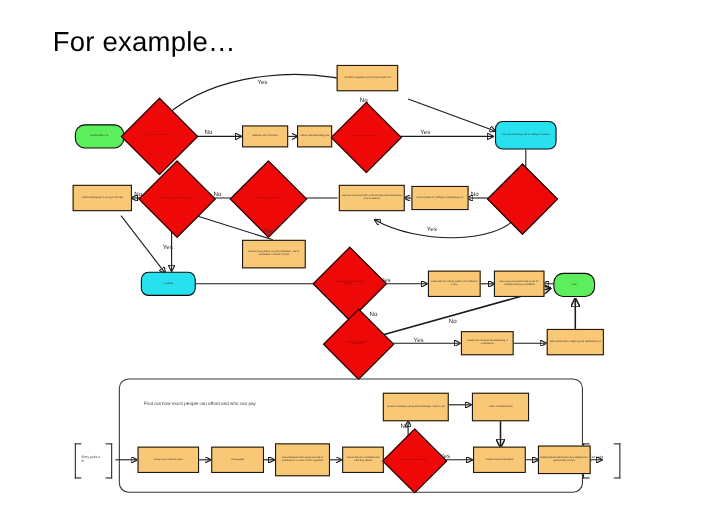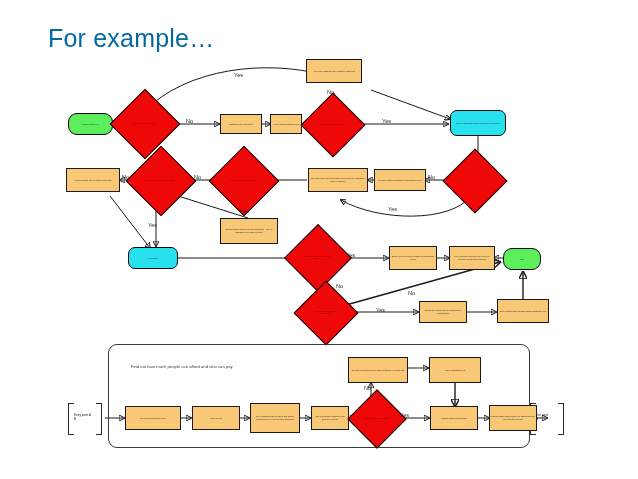--- a/index.html
+++ b/index.html
@@ -5,21 +5,21 @@
   html,body{margin:0;padding:0;}
   body{
     width:638px;height:479px;background:#ffffff;
     font-family:"Liberation Sans", sans-serif;
     overflow:hidden;position:relative;
   }
   #slide{position:absolute;left:0;top:0;width:638px;height:479px;}
 
   .slide-title{
     position:absolute;left:48px;top:24px;
-    font-size:25px;color:#0369a1;font-weight:400;
+    font-size:25px;color:#000000;font-weight:400;
     letter-spacing:.2px;white-space:nowrap;
   }
 
   
   .node{position:absolute;box-sizing:border-box;}
 
   .proc{
     background:#F8C877;border:1px solid #1a1a1a;
     display:flex;align-items:center;justify-content:center;
     text-align:center;color:#2b2b2b;

